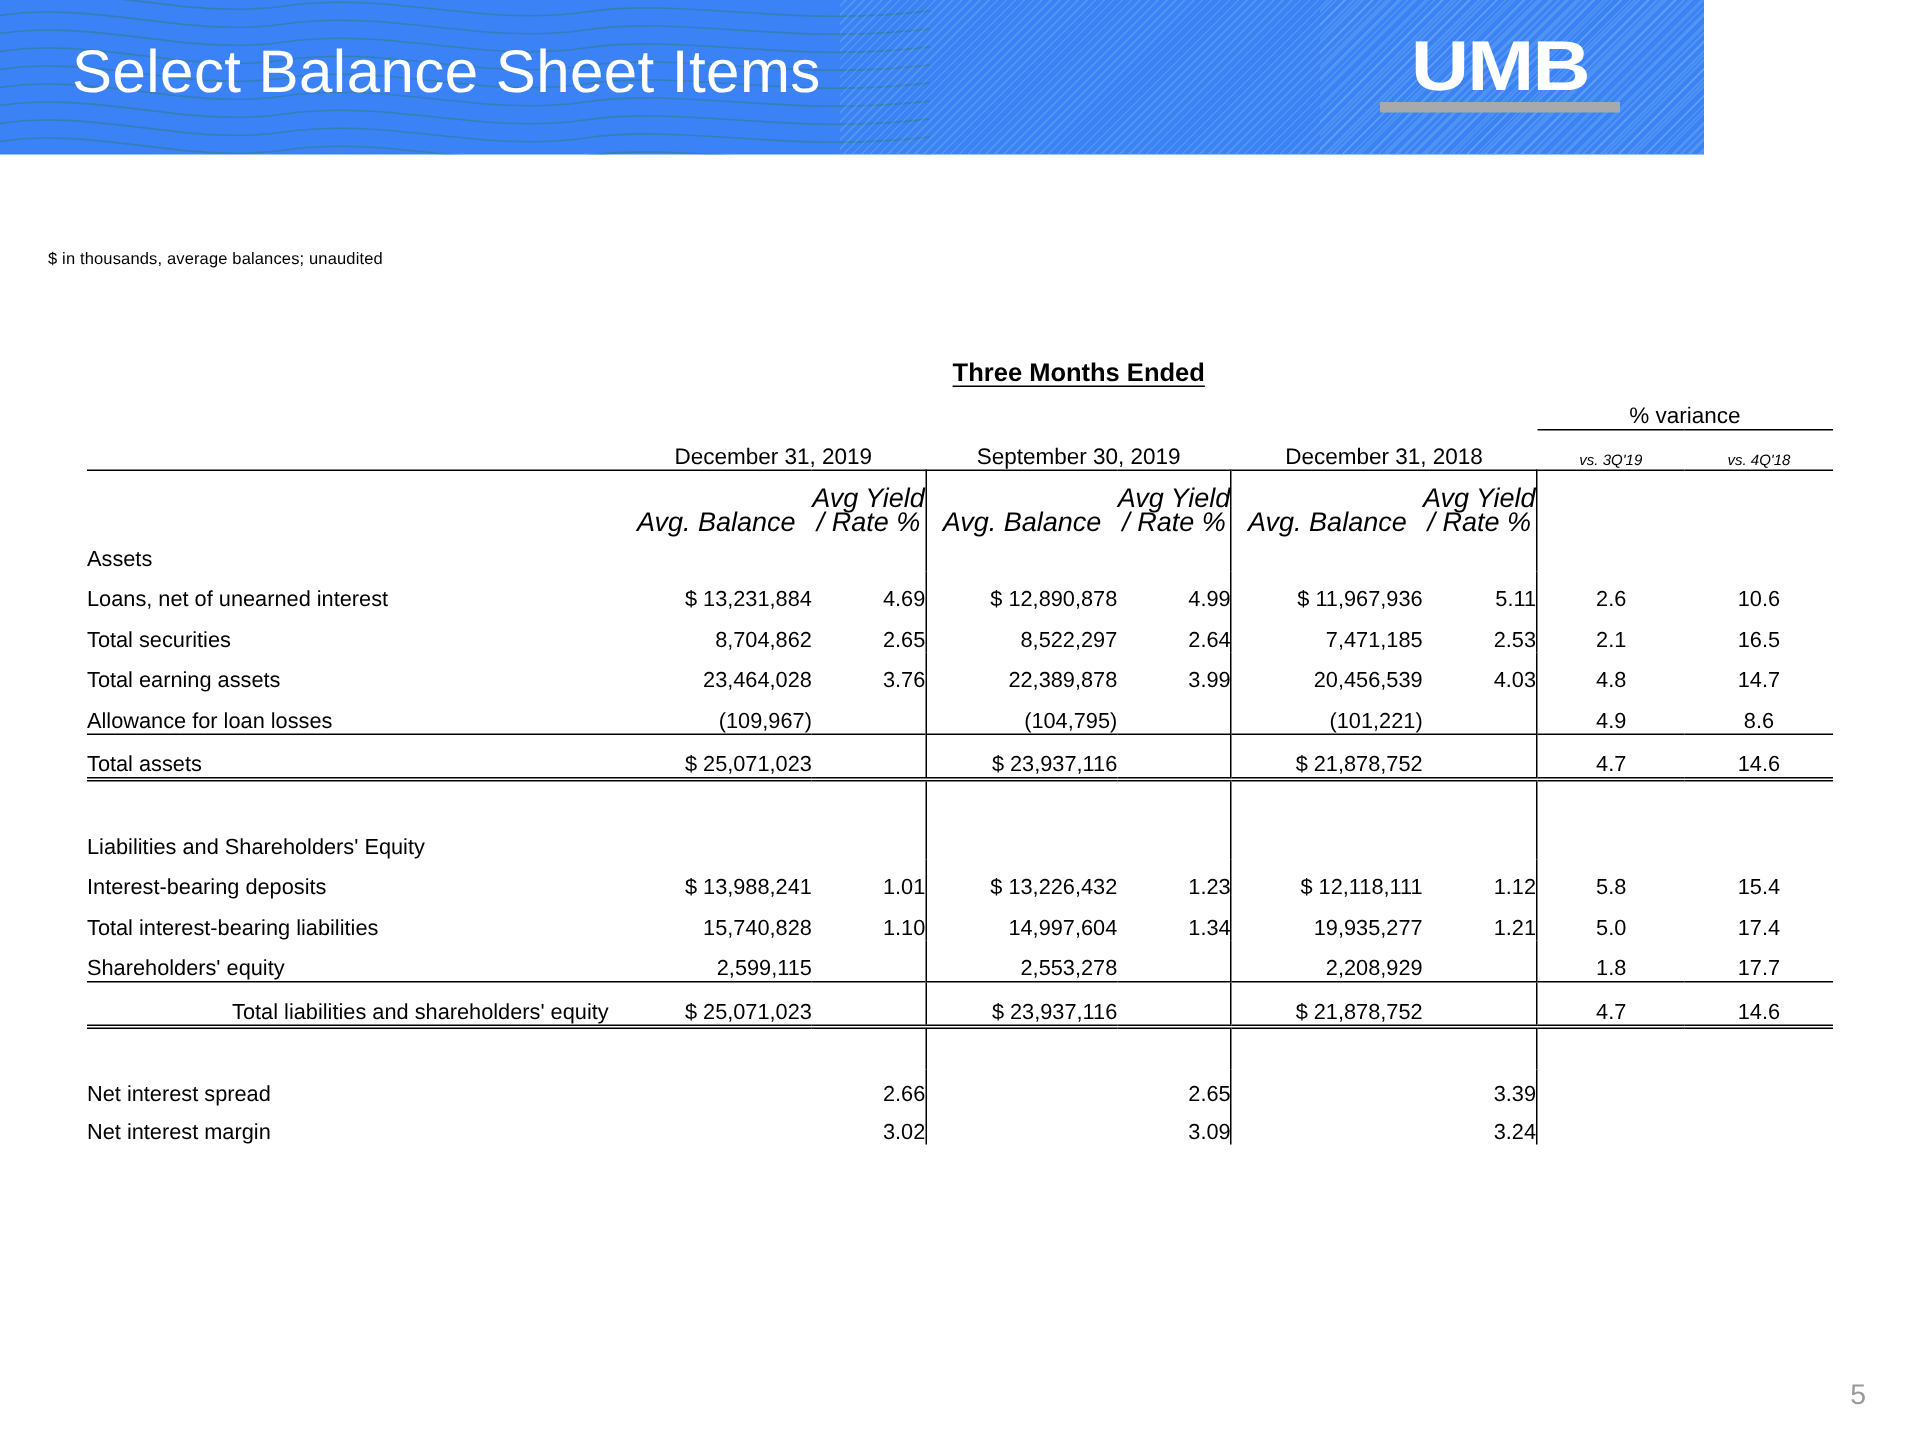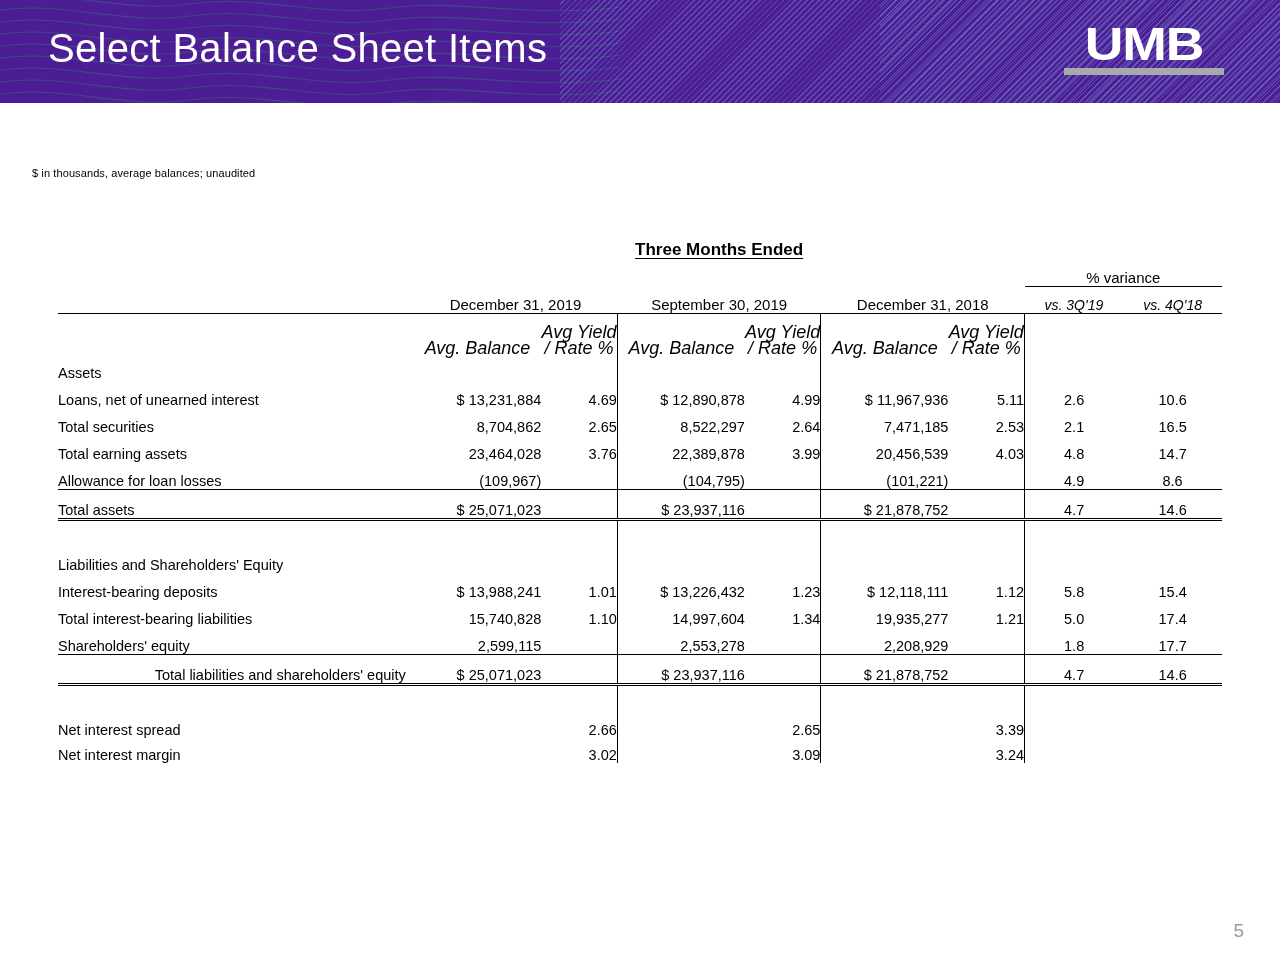--- a/index.html
+++ b/index.html
@@ -13,23 +13,23 @@
     position: relative;
     font-family: "Liberation Sans", sans-serif;
     color: #000000;
     overflow: hidden;
   }
 
   
   .banner {
     position: absolute;
     left: 0; top: 0;
-    width: 1280px;
+    width: 1136px;
     height: 103px;
-    background: #4c1d95;
+    background: #3b82f6;
     overflow: hidden;
   }
   .banner-waves {
     position: absolute;
     left: 0; top: -20px;
     width: 620px;
     height: 145px;
     opacity: .55;
   }
   .banner-diagonals {
@@ -154,21 +154,21 @@
     border-bottom: 1.6px solid #000;
     padding-bottom: 1px;
   }
   .per-head {
     font-size: 15px;
     font-weight: bold;
     text-align: center;
     padding-bottom: 2px;
   }
   .vs-head {
-    font-size: 14px;
+    font-size: 10px;
     font-weight: bold;
     font-style: italic;
     text-align: center;
     padding-bottom: 2px;
   }
   .subhead {
     font-style: italic;
     font-size: 18px;
     text-align: center;
     line-height: 16px;

